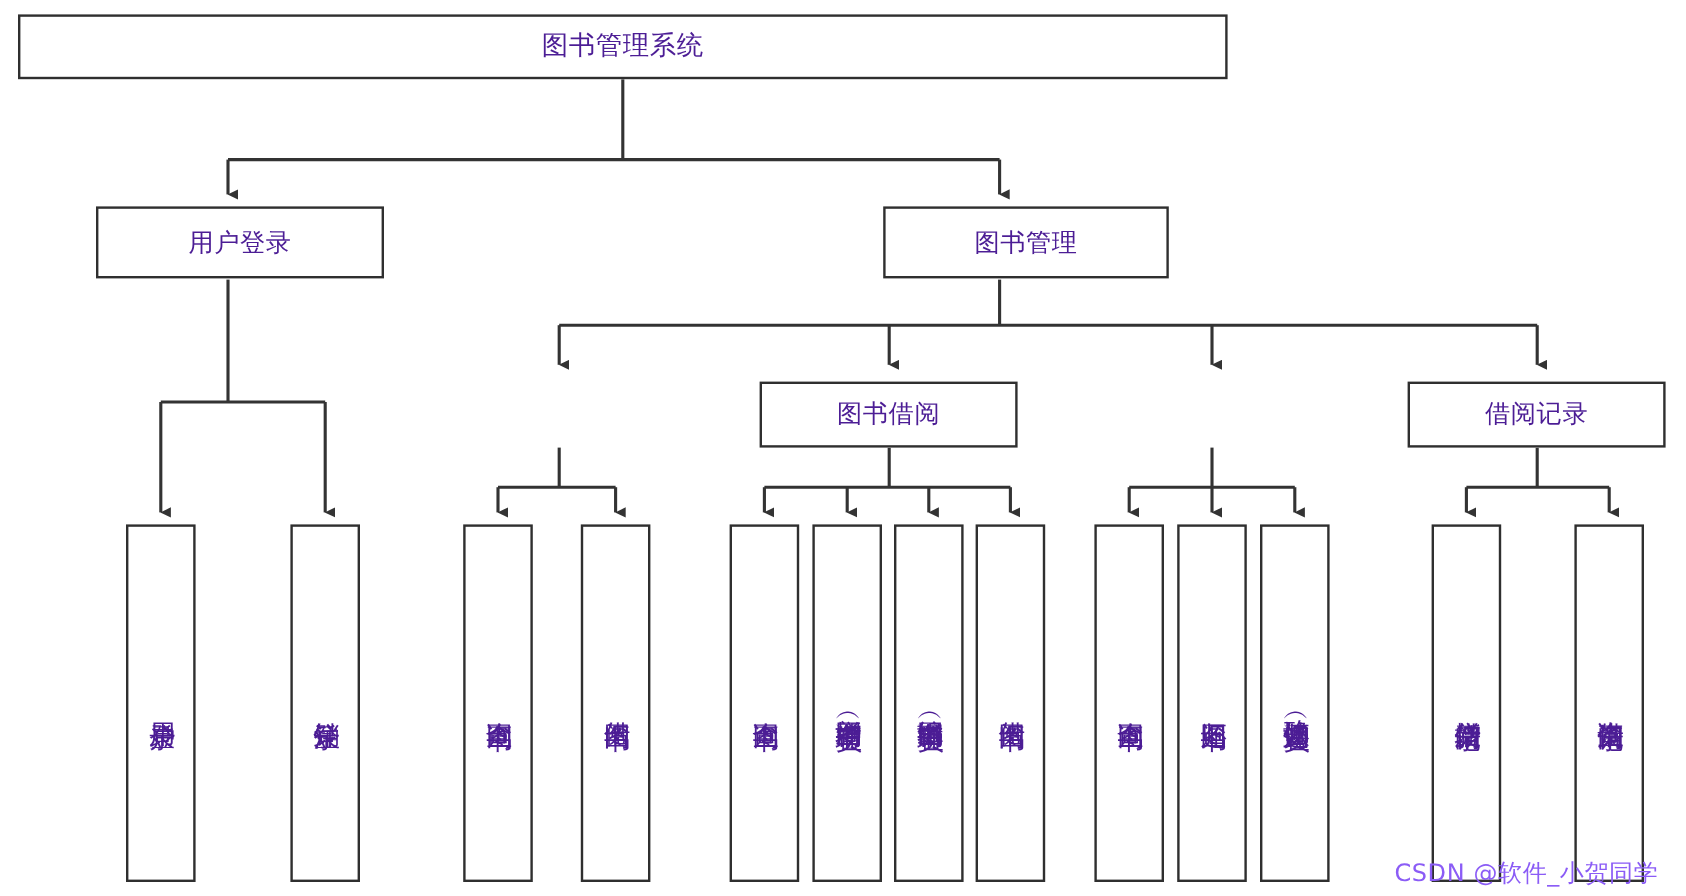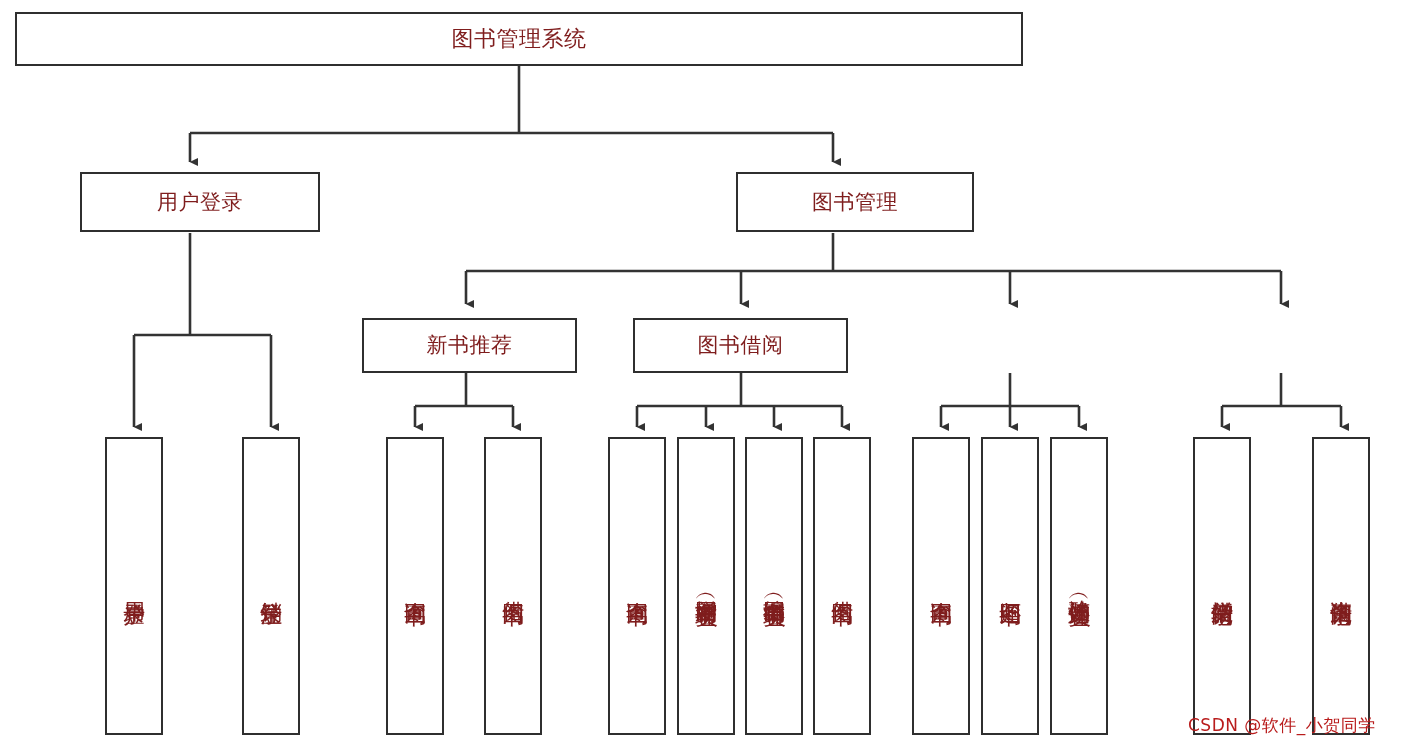--- a/index.html
+++ b/index.html
@@ -33,21 +33,21 @@
     border: 2px solid #2f2f2f;
     display: flex;
     align-items: center;
     justify-content: center;
     color: #1a1a1a;
   }
   .node-label {
     display: block;
     text-align: left;
     line-height: 1.18;
-    color: #7f1d1d;
+    color: #4c1d95;
   }
   
   .node.horiz .node-label {
     writing-mode: horizontal-tb;
     font-size: 21px;
     letter-spacing: 0.5px;
   }
   .node.root .node-label {
     font-size: 22px;
   }
@@ -60,24 +60,24 @@
   .node.vert .node-label {
     writing-mode: vertical-rl;
     text-orientation: upright;
     font-size: 22px;
     line-height: 1.12;
     letter-spacing: 1px;
     max-height: 100%;
   }
   #watermark {
     position: absolute;
-    left: 1188px;
+    left: 1162px;
     top: 714px;
-    font-size: 17px;
-    color: #b91c1c;
+    font-size: 20px;
+    color: #8b5cf6;
     white-space: nowrap;
     letter-spacing: 0.5px;
     font-family: "DejaVu Sans", "Liberation Sans", sans-serif;
   }
 </style>
 </head>
 <body>
 
 <div id="diagram-root">
 
@@ -136,29 +136,29 @@
   </div>
 
   <div class="node horiz" style="left:80px; top:172px; width:240px; height:60px;">
     <span class="node-label">用户登录</span>
   </div>
 
   <div class="node horiz" style="left:736px; top:172px; width:238px; height:60px;">
     <span class="node-label">图书管理</span>
   </div>
 
-  <div class="node horiz" style="left:362px; top:318px; width:215px; height:55px;">
-    <span class="node-label">新书推荐</span>
-  </div>
 
   <div class="node horiz" style="left:633px; top:318px; width:215px; height:55px;">
     <span class="node-label">图书借阅</span>
   </div>
 
 
+  <div class="node horiz" style="left:1173px; top:318px; width:215px; height:55px;">
+    <span class="node-label">借阅记录</span>
+  </div>
 
   <div class="node vert" style="left:105px; top:437px; width:58px; height:298px;">
     <span class="node-label">用户登录</span>
   </div>
   <div class="node vert" style="left:242px; top:437px; width:58px; height:298px;">
     <span class="node-label">注销登录</span>
   </div>
 
   <div class="node vert" style="left:386px; top:437px; width:58px; height:298px;">
     <span class="node-label">查询图书</span>

